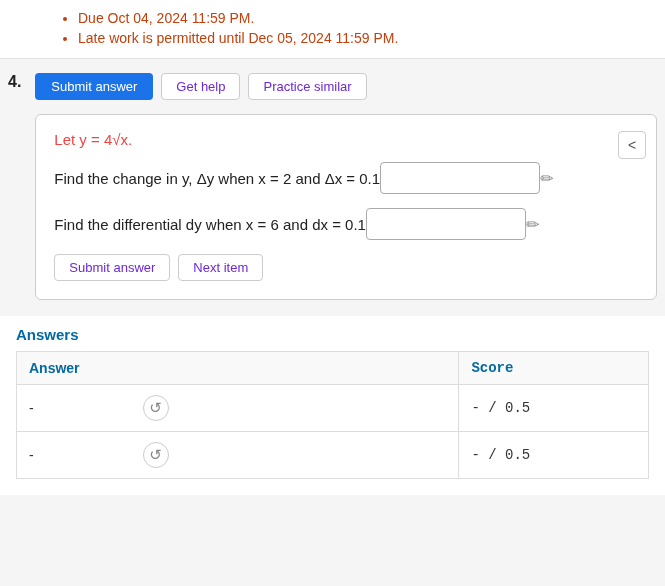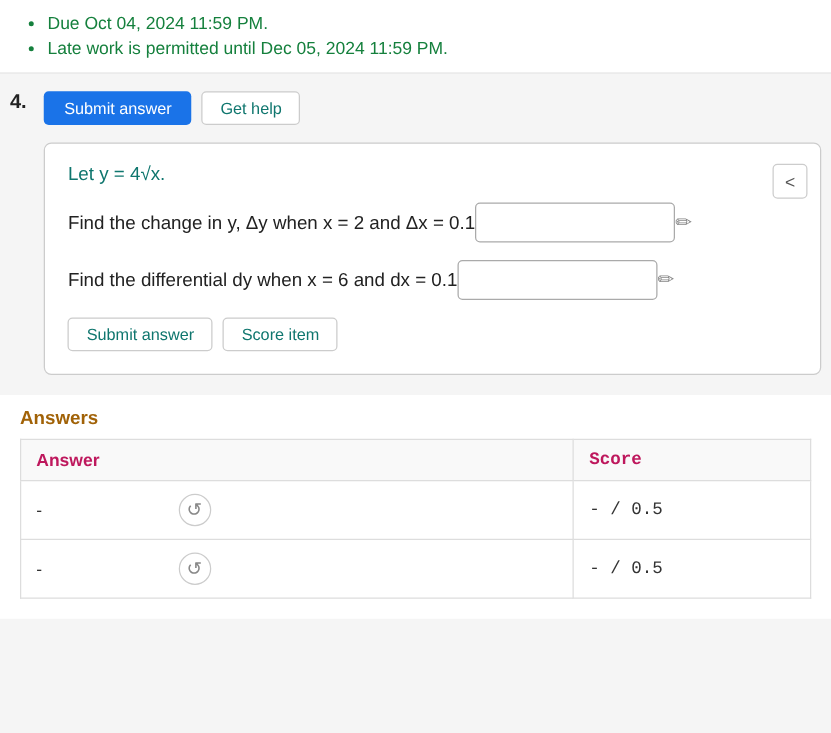--- a/index.html
+++ b/index.html
@@ -16,43 +16,44 @@
       background: #fff;
       padding: 10px 20px 8px 20px;
       border-bottom: 1px solid #e0e0e0;
     }
     .top-info ul {
       list-style: disc;
       padding-left: 18px;
     }
     .top-info li {
       font-size: 14px;
-      color: #15803d;
+      color: #c2410c;
       margin-bottom: 4px;
+      margin-left: 40px;
     }
     .question-header {
       display: flex;
       align-items: center;
       gap: 8px;
       margin-bottom: 14px;
     }
     .question-number {
       font-size: 16px;
       font-weight: 600;
       color: #222;
       margin-right: 4px;
     }
     .btn {
       border: 1px solid #ccc;
       background: #fff;
       border-radius: 4px;
       padding: 5px 14px;
       font-size: 13px;
       cursor: pointer;
-      color: #0f766e;
+      color: #6d28d9;
     }
     .btn-primary {
       background: #1a73e8;
       color: #fff;
       border: none;
       border-radius: 4px;
       padding: 6px 16px;
       font-size: 13px;
       cursor: pointer;
       font-weight: 500;
@@ -77,21 +78,21 @@
       display: flex;
       align-items: center;
       justify-content: center;
       cursor: pointer;
       font-size: 14px;
       color: #555;
     }
     .math-line {
       margin-bottom: 14px;
       font-size: 15px;
-      color: #0f766e;
+      color: #ef4444;
     }
     .input-row {
       display: flex;
       align-items: center;
       gap: 0;
       margin-bottom: 14px;
       font-size: 15px;
     }
     .answer-input {
       border: 1px solid #aaa;
@@ -112,36 +113,36 @@
       margin-top: 8px;
     }
     .answers-section {
       background: #fff;
       margin-top: 16px;
       padding: 0 16px 16px 16px;
     }
     .answers-title {
       font-size: 15px;
       font-weight: 600;
-      color: #a16207;
+      color: #0369a1;
       padding: 10px 0 8px 0;
     }
     .answers-table {
       width: 100%;
       border-collapse: collapse;
       border: 1px solid #ddd;
     }
     .answers-table th {
       background: #f9f9f9;
       border: 1px solid #ddd;
       padding: 8px 12px;
       font-size: 14px;
       font-weight: 600;
       text-align: left;
-      color: #be185d;
+      color: #0369a1;
     }
     .answers-table td {
       border: 1px solid #ddd;
       padding: 10px 12px;
       font-size: 14px;
       color: #333;
       vertical-align: middle;
     }
     .answers-table .col-answer {
       width: 70%;
@@ -187,20 +188,21 @@
     </ul>
   </div>
 
   <div class="section-4-row">
     <span class="question-number">4.</span>
     <div style="flex:1;">
 
       <div class="question-header">
         <button class="btn-primary">Submit answer</button>
         <button class="btn">Get help</button>
+        <button class="btn">Practice similar</button>
       </div>
 
       <div class="question-box">
 
         <div class="nav-arrow" style="top:16px; transform:none; position:absolute; right:10px;">
           <span>&lt;</span>
         </div>
 
         <div class="math-line">
           <span>Let y = 4√x.</span>
@@ -213,21 +215,21 @@
         </div>
 
         <div class="input-row">
           <span>Find the differential dy when x = 6 and dx = 0.1</span>
           <input class="answer-input" type="text" placeholder="" style="">
           <span class="pencil-icon">✏</span>
         </div>
 
         <div class="action-row">
           <button class="btn">Submit answer</button>
-          <button class="btn">Score item</button>
+          <button class="btn">Next item</button>
         </div>
       </div>
     </div>
   </div>
 
   <div class="answers-section">
     <div class="answers-title">Answers</div>
     <table class="answers-table">
       <thead>
         <tr>

